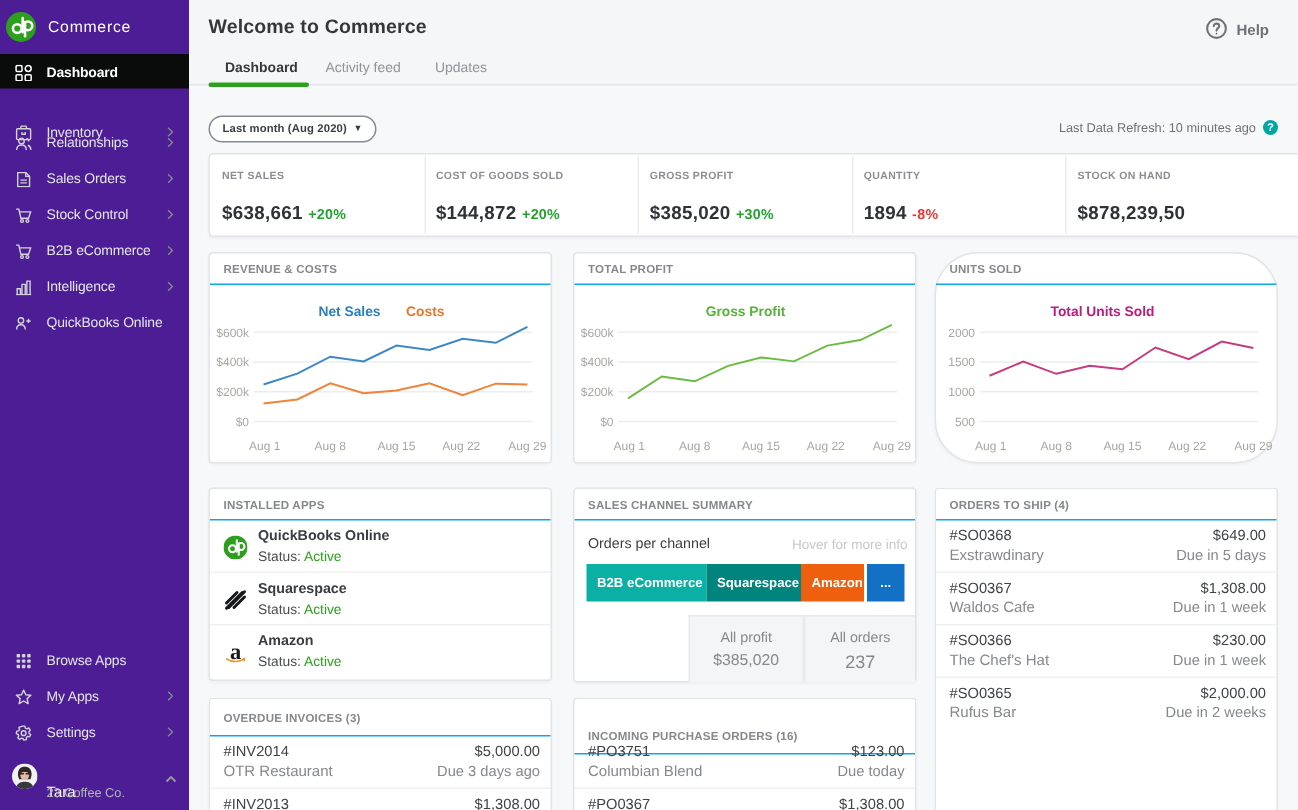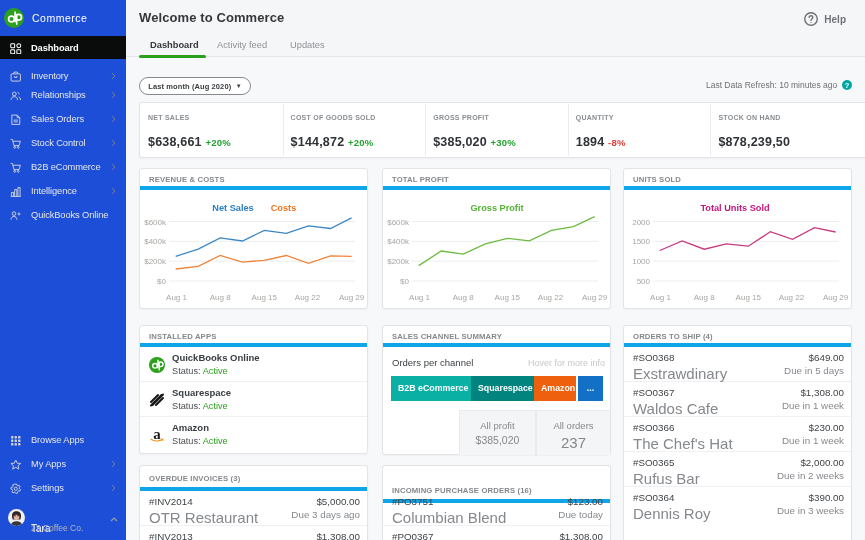--- a/index.html
+++ b/index.html
@@ -1,20 +1,20 @@
 <!DOCTYPE html>
 <html><head>
 <meta charset="utf-8">
 <style>
 * { margin:0; padding:0; box-sizing:border-box; }
 html,body { width:865px; height:540px; overflow:hidden; font-family:"Liberation Sans", sans-serif; }
 body { position:relative; background:#f7f8fa; }
 
 
-#sidebar { position:absolute; left:0; top:0; width:126px; height:540px; background:#1d4ed8; color:#e9eaea; }
+#sidebar { position:absolute; left:0; top:0; width:126px; height:540px; background:#4c1d95; color:#e9eaea; }
 #logo { position:absolute; left:4px; top:8px; }
 #logo-txt { position:absolute; left:32px; top:12px; font-size:10.5px; letter-spacing:.5px; color:#fff; }
 .nav-item { position:absolute; left:0; width:126px; height:24px; font-size:9.3px; letter-spacing:-0.1px; color:#e4e6e6; }
 .nav-item .ic { position:absolute; left:10px; top:6.5px; width:11.5px; height:11.5px; }
 .nav-item .txt { position:absolute; left:31px; top:7px; white-space:nowrap; }
 .nav-item .chev { position:absolute; right:10px; top:8px; width:5px; height:8px; }
 .nav-active { background:#0a0b0b; height:23px; color:#fff; font-weight:bold; }
 #profile { position:absolute; left:0; top:503px; width:126px; height:37px; }
 
 
@@ -26,38 +26,38 @@
 #tab3 { left:164px; }
 #tab-underline { position:absolute; left:13px; top:55px; width:67px; height:3px; background:#2ca01c; border-radius:2px;}
 #help { position:absolute; right:19px; top:12px; font-size:10px; font-weight:bold; color:#6e7277; }
 
 
 #pill { position:absolute; left:139px; top:77px; width:112px; height:18px; border:1px solid #86898f; border-radius:9px; background:#fff; font-size:7.5px; font-weight:bold; color:#393d40; line-height:16px; text-align:center; letter-spacing:.1px; }
 #refresh { position:absolute; right:13px; top:80px; font-size:8.5px; color:#6d7074; }
 
 
 .card { position:absolute; background:#fff; border:1px solid #e2e4e8; border-radius:3px; box-shadow:0 1px 2px rgba(0,0,0,0.04); }
-.card-h { position:absolute; left:0; top:0; right:0; height:21px; border-bottom:4px solid #0ea5e9; font-size:7.7px; font-weight:bold; color:#85888c; letter-spacing:.15px; line-height:21px; padding-left:9px; }
+.card-h { position:absolute; left:0; top:0; right:0; height:21px; border-bottom:1px solid #0ea5e9; font-size:7.7px; font-weight:bold; color:#85888c; letter-spacing:.15px; line-height:21px; padding-left:9px; }
 
 
 #kpi { left:139px; top:102px; width:757px; height:56px;text-decoration:underline; }
 .kcell { position:absolute; top:0; height:100%; width:142px; }
 .kcell .lbl { position:absolute; left:8px; top:11px; font-size:7px; font-weight:bold; color:#8a8d91; letter-spacing:.25px; }
 .kcell .val { position:absolute; left:8px; top:32px; font-size:12.5px; font-weight:bold; color:#2f3337; letter-spacing:.2px; white-space:nowrap;}
 .kcell .val span.up { font-size:9.5px; color:#21a32e; }
 .kcell .val span.dn { font-size:9.5px; color:#e43b38; }
 .kdiv { position:absolute; top:1px; bottom:1px; width:1px; background:#eaecee; }
 
 
 .chart-card { top:168px; width:229px; height:141px; }
 
 
 .lrow { position:absolute; left:0; right:0; height:35px; border-bottom:1px solid #eef0f2; }
 .lrow .a { position:absolute; left:9px; top:5px; font-size:9.8px; color:#3f4347; }
-.lrow .b { position:absolute; left:9px; top:18px; font-size:15px; color:#85888c; }
+.lrow .b { position:absolute; left:9px; top:18px; font-size:10px; color:#85888c; }
 .lrow .c { position:absolute; right:7px; top:5px; font-size:9.8px; color:#3f4347; }
 .lrow .d { position:absolute; right:7px; top:18px; font-size:9.8px; color:#85888c; }
 .lrow:last-child { border-bottom:none; }
 
 
 .app-row { position:absolute; left:0; right:0; height:35px; border-bottom:1px solid #eef0f2; }
 .app-row .ai { position:absolute; left:9px; top:10px; width:16px; height:16px; }
 .app-row .t1 { position:absolute; left:32px; top:5px; font-size:9.5px; font-weight:bold; color:#393d41; }
 .app-row .t2 { position:absolute; left:32px; top:18.5px; font-size:9.2px; color:#4a4e52; }
 .app-row .t2 b { color:#2ca01c; font-weight:normal; }
@@ -81,21 +81,21 @@
 
   <div class="nav-item nav-active" style="top:36px;">
     <svg class="ic" viewBox="0 0 16 16" fill="none" stroke="#fff" stroke-width="1.4">
         <rect x="1" y="1" width="5.5" height="5.5" rx="1"></rect>
         <rect x="9.5" y="1" width="5.5" height="5.5" rx="2.7"></rect>
         <rect x="1" y="9.5" width="5.5" height="5.5" rx="1"></rect>
         <rect x="9.5" y="9.5" width="5.5" height="5.5" rx="1"></rect>
       </svg>
     <span class="txt">Dashboard</span>
   </div>
-  <div class="nav-item" style="top:64px;">
+  <div class="nav-item" style="top:76px;">
     <svg class="ic" viewBox="0 0 16 16" fill="none" stroke="#d3d5d5" stroke-width="1.3">
         <rect x="1.5" y="4" width="13" height="10" rx="1"></rect>
         <path d="M5 4 L5.8 1.5 L10.2 1.5 L11 4"></path>
         <path d="M6.5 7 L6.5 9 L9.5 9 L9.5 7"></path>
       </svg>
     <span class="txt">Inventory</span>
     <svg class="chev" viewBox="0 0 6 10" fill="none" stroke="#878b8a" stroke-width="1.1">
         <path d="M1.2 1.5 L4.8 5 L1.2 8.5"></path>
       </svg>
   </div>
@@ -319,21 +319,21 @@
       <text x="36.5" y="110">Aug 1</text>
         <text x="80.2" y="110">Aug 8</text>
         <text x="124.3" y="110">Aug 15</text>
         <text x="167.5" y="110">Aug 22</text>
         <text x="211.6" y="110">Aug 29</text>
     </g>
     <polyline points="35.7,75.6 58.2,61.0 80.2,64.2 102.4,53.9 124.3,48.3 146.3,50.9 168.5,40.4 190.5,36.7 211.6,26.6" fill="none" stroke="#6cbb40" stroke-width="1.3"></polyline>
   </svg>
 </div>
 
-<div class="card chart-card" style="left:623px;">
+<div class="card chart-card" style="left:623px;border-radius:29px;">
   <div class="card-h">UNITS SOLD</div>
   <svg style="position:absolute;left:0;top:21px;" width="227" height="118" viewBox="0 0 227 118">
     <text x="111" y="20.5" font-size="9.2" font-weight="bold" fill="#c2187e" text-anchor="middle" font-family="Liberation Sans">Total Units Sold</text>
     <g stroke="#ebedef" stroke-width="1">
       <line x1="29" y1="31.5" x2="215" y2="31.5"></line>
         <line x1="29" y1="51.3" x2="215" y2="51.3"></line>
         <line x1="29" y1="71.1" x2="215" y2="71.1"></line>
         <line x1="29" y1="91" x2="215" y2="91"></line>
     </g>
     <g font-size="8" fill="#a9a6a2" text-anchor="end" font-family="Liberation Sans">
@@ -392,21 +392,21 @@
   <div style="position:absolute;left:8px;top:50px;width:80px;height:25px;background:#0ab0a3;color:#fff;font-size:8.8px;font-weight:bold;line-height:25px;padding-left:7px;white-space:nowrap;overflow:hidden;">B2B eCommerce</div>
   <div style="position:absolute;left:88px;top:50px;width:63px;height:25px;background:#00847d;color:#fff;font-size:8.8px;font-weight:bold;line-height:25px;padding-left:7px;white-space:nowrap;overflow:hidden;">Squarespace</div>
   <div style="position:absolute;left:151px;top:50px;width:42px;height:25px;background:#ee5f0e;color:#fff;font-size:8.8px;font-weight:bold;line-height:25px;padding-left:7px;white-space:nowrap;overflow:hidden;">Amazon</div>
   <div style="position:absolute;left:195px;top:50px;width:25px;height:25px;background:#1271c4;color:#fff;font-size:8.8px;font-weight:bold;line-height:25px;text-align:center;">...</div>
   <div style="position:absolute;left:76.3px;top:84px;width:76.3px;height:45px;background:#f4f5f6;border:1px solid #e8eaec;border-bottom:none;text-align:center;">
     <div style="font-size:9.5px;color:#85888c;margin-top:9px;">All profit</div>
     <div style="font-size:10.5px;color:#85888c;margin-top:3px;">$385,020</div>
   </div>
   <div style="position:absolute;left:152.6px;top:84px;width:74.8px;height:45px;background:#f4f5f6;border:1px solid #e8eaec;border-bottom:none;border-right:none;text-align:center;">
     <div style="font-size:9.5px;color:#85888c;margin-top:9px;">All orders</div>
-    <div style="font-size:15px;color:#85888c;margin-top:3px;">237</div>
+    <div style="font-size:12px;color:#85888c;margin-top:3px;">237</div>
   </div>
 </div>
 
 <div class="card" style="left:623px; top:325px; width:229px; height:230px; border-bottom:none;">
   <div class="card-h">ORDERS TO SHIP (4)</div>
   <div class="lrow" style="top:21px;text-align:right;">
       <div class="a">#SO0368</div>
       <div class="b">Exstrawdinary</div>
       <div class="c">$649.00</div>
       <div class="d">Due in 5 days</div>
@@ -422,26 +422,20 @@
       <div class="b">The Chef's Hat</div>
       <div class="c">$230.00</div>
       <div class="d">Due in 1 week</div>
     </div>
   <div class="lrow" style="top:126px;">
       <div class="a">#SO0365</div>
       <div class="b">Rufus Bar</div>
       <div class="c">$2,000.00</div>
       <div class="d">Due in 2 weeks</div>
     </div>
-  <div class="lrow" style="top:161px;">
-      <div class="a">#SO0364</div>
-      <div class="b">Dennis Roy</div>
-      <div class="c">$390.00</div>
-      <div class="d">Due in 3 weeks</div>
-    </div>
 </div>
 
 <div class="card" style="left:139px; top:465px; width:229px; height:100px; border-bottom:none;">
   <div class="card-h" style="height:25px;line-height:26px;">OVERDUE INVOICES (3)</div>
   <div class="lrow" style="top:25px;">
       <div class="a">#INV2014</div>
       <div class="b">OTR Restaurant</div>
       <div class="c">$5,000.00</div>
       <div class="d">Due 3 days ago</div>
     </div>

